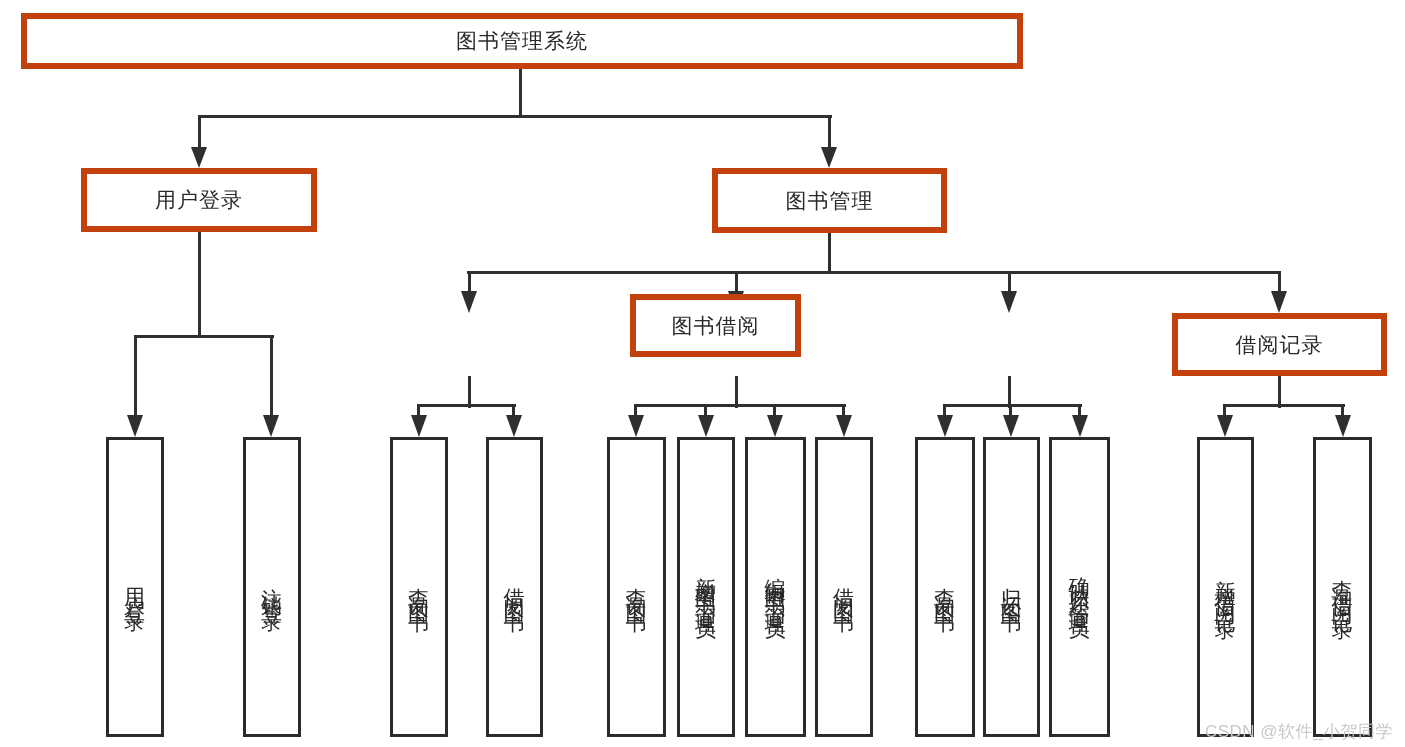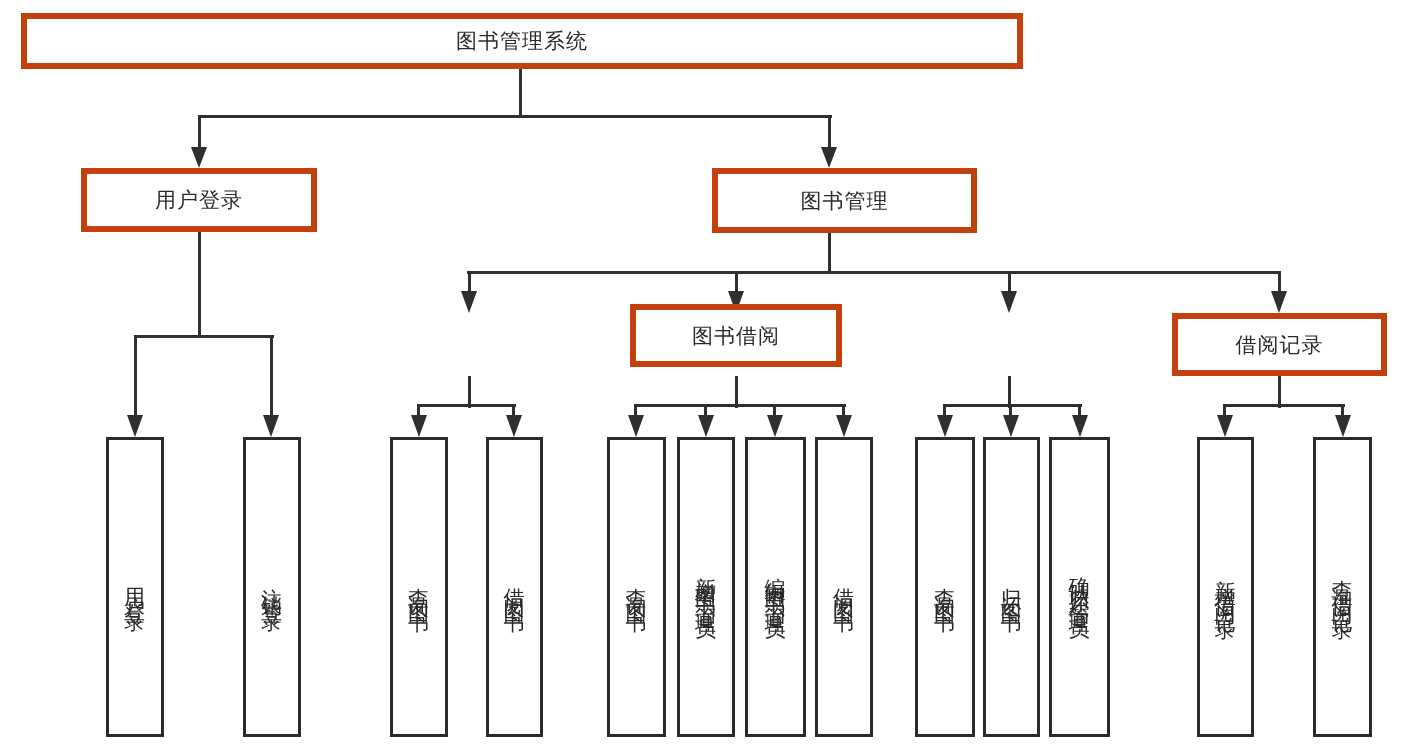--- a/index.html
+++ b/index.html
@@ -67,41 +67,41 @@
   <div class="node" style="left:21px; top:13px; width:1002px; height:56px;">图书管理系统</div>
 
   <div class="vl" style="left:519px; top:69px; height:49px;"></div>
   <div class="hl" style="left:198px; top:115px; width:634px;"></div>
   <div class="vl" style="left:198px; top:115px; height:33px;"></div>
   <div class="arrow short" style="left:191px; top:147px;"></div>
   <div class="vl" style="left:828px; top:115px; height:33px;"></div>
   <div class="arrow short" style="left:821px; top:147px;"></div>
 
   <div class="node" style="left:81px; top:168px; width:236px; height:64px;">用户登录</div>
-  <div class="node" style="left:712px; top:168px; width:265px; height:65px;">图书管理</div>
+  <div class="node" style="left:712px; top:168px; width:235px; height:65px;">图书管理</div>
 
   <div class="vl" style="left:198px; top:232px; height:105px;"></div>
   <div class="hl" style="left:134px; top:335px; width:140px;"></div>
   <div class="vl" style="left:134px; top:335px; height:80px;"></div>
   <div class="arrow" style="left:127px; top:415px;"></div>
   <div class="vl" style="left:270px; top:335px; height:80px;"></div>
   <div class="arrow" style="left:263px; top:415px;"></div>
 
   <div class="vl" style="left:828px; top:233px; height:40px;"></div>
   <div class="hl" style="left:467px; top:271px; width:814px;"></div>
   <div class="vl" style="left:468px; top:271px; height:22px;"></div>
   <div class="arrow" style="left:461px; top:291px;"></div>
   <div class="vl" style="left:735px; top:271px; height:22px;"></div>
   <div class="arrow" style="left:728px; top:291px;"></div>
   <div class="vl" style="left:1008px; top:271px; height:22px;"></div>
   <div class="arrow" style="left:1001px; top:291px;"></div>
   <div class="vl" style="left:1278px; top:271px; height:22px;"></div>
   <div class="arrow" style="left:1271px; top:291px;"></div>
 
-  <div class="node" style="left:630px; top:304px; width:212px; height:63px;">图书借阅</div>
+  <div class="node" style="left:630px; top:294px; width:171px; height:63px;">图书借阅</div>
   <div class="node" style="left:1172px; top:313px; width:215px; height:63px;">借阅记录</div>
 
   <div class="vl" style="left:468px; top:376px; height:32px;"></div>
   <div class="vl" style="left:735px; top:376px; height:32px;"></div>
   <div class="vl" style="left:1008px; top:376px; height:32px;"></div>
   <div class="vl" style="left:1278px; top:376px; height:32px;"></div>
 
   <div class="hl" style="left:417px; top:404px; width:99px;"></div>
   <div class="hl" style="left:634px; top:404px; width:212px;"></div>
   <div class="hl" style="left:943px; top:404px; width:139px;"></div>
@@ -144,14 +144,15 @@
   <div class="vnode" style="left:745px; width:61px; letter-spacing:6px;">编辑图书（管理员）</div>
   <div class="vnode" style="left:815px; width:58px;">借阅图书</div>
 
   <div class="vnode" style="left:915px; width:60px;">查询图书</div>
   <div class="vnode" style="left:983px; width:57px;">归还图书</div>
   <div class="vnode" style="left:1049px; width:61px; letter-spacing:6px;">确认归还（管理员）</div>
 
   <div class="vnode" style="left:1197px; width:57px;">新增借阅记录</div>
   <div class="vnode" style="left:1313px; width:59px;">查询借阅记录</div>
 
+  <div class="watermark">CSDN @软件_小贺同学</div>
 
 </div>
 
 </body></html>

